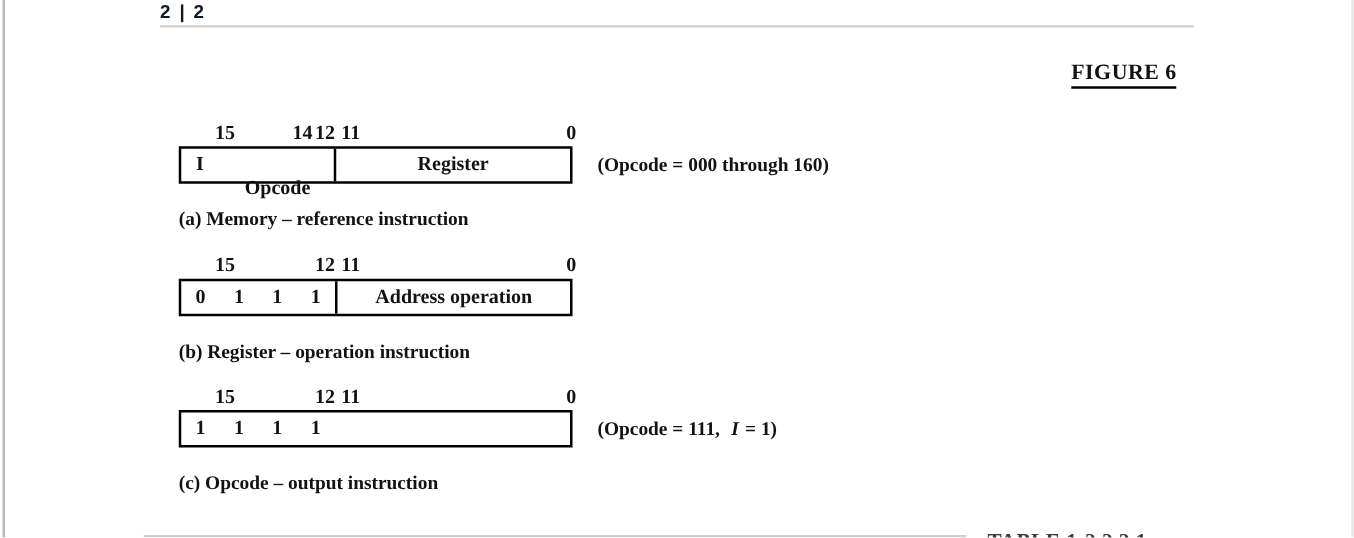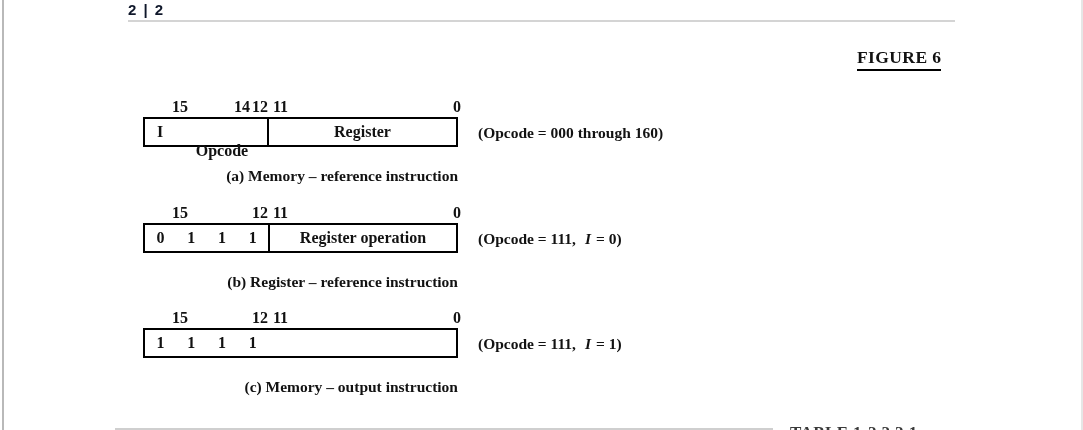--- a/index.html
+++ b/index.html
@@ -58,21 +58,21 @@
   .cell-bits span { flex: 1; text-align: center; font-size: 16px; font-weight: 600; }
 
   .note {
     position: absolute; left: 335px; top: 25px;
     font-size: 15.5px; font-weight: 600; white-space: nowrap;
   }
   .note .note-var  { font-style: italic; margin-left: 9px; }
   .note .note-post { margin-left: 5px; }
 
   .caption {
-    position: absolute; top: 68px; width: 315px; text-align: right;
+    position: absolute; top: 68px; width: 315px; text-align: left;
     font-size: 15.5px; font-weight: 600; white-space: nowrap;
   }
 
   .bottom-rule {
     position: absolute; left: 115px; top: 428px; width: 658px; height: 1.5px;
     background: #cfcfcf;
   }
   .table-title-clipped {
     position: absolute; left: 790px; top: 423px;
     font-size: 17px; font-weight: bold; color: #3a3a3a; letter-spacing: 0.4px;
@@ -116,43 +116,40 @@
     <span class="bl-11">11</span>
     <span class="bl-0">0</span>
   </div>
   <div class="word-box">
     <div class="cell cell-bits">
       <span>0</span>
       <span>1</span>
       <span>1</span>
       <span>1</span>
     </div>
-    <div class="cell cell-field">Register operation</div>
+    <div class="cell cell-field">Address operation</div>
   </div>
-  <div class="note">
-    <span class="note-pre">(Opcode = 111,</span><span class="note-var">I</span><span class="note-post">= 0)</span>
-  </div>
-  <div class="caption">(b) Register – reference instruction</div>
+  <div class="caption">(b) Register – operation instruction</div>
 </div>
 
 <div class="diagram" id="diagram-c">
   <div class="bit-ruler">
     <span class="bl-15">15</span>
     <span class="bl-12">12</span>
     <span class="bl-11">11</span>
     <span class="bl-0">0</span>
   </div>
   <div class="word-box">
     <div class="cell cell-bits">
       <span>1</span>
       <span>1</span>
       <span>1</span>
       <span>1</span>
     </div>
   </div>
   <div class="note">
     <span class="note-pre">(Opcode = 111,</span><span class="note-var">I</span><span class="note-post">= 1)</span>
   </div>
-  <div class="caption">(c) Memory – output instruction</div>
+  <div class="caption">(c) Opcode – output instruction</div>
 </div>
 
 <div class="bottom-rule"></div>
 <div class="table-title-clipped">TABLE 1-2.2.2.1</div>
 
 </body></html>

